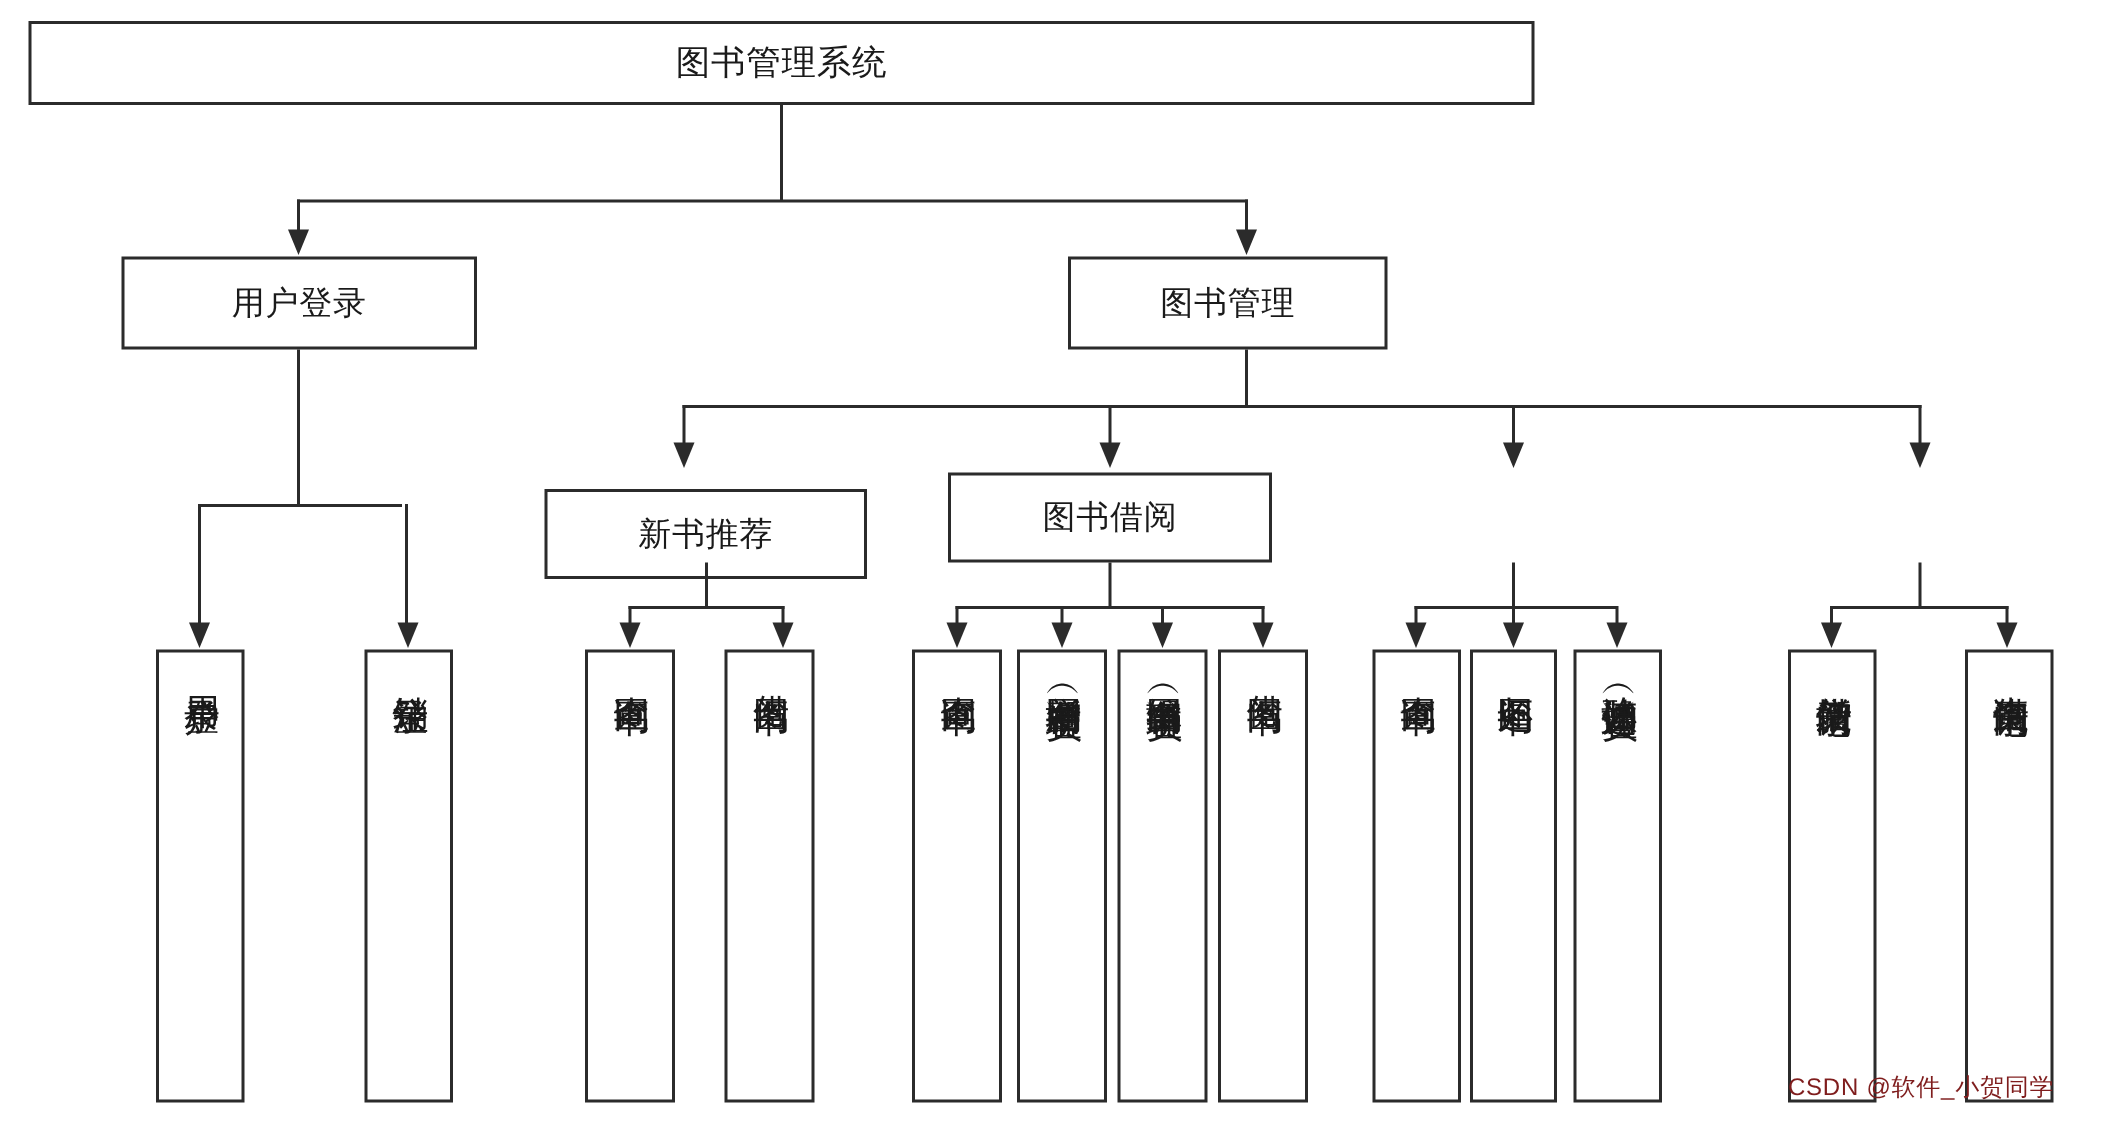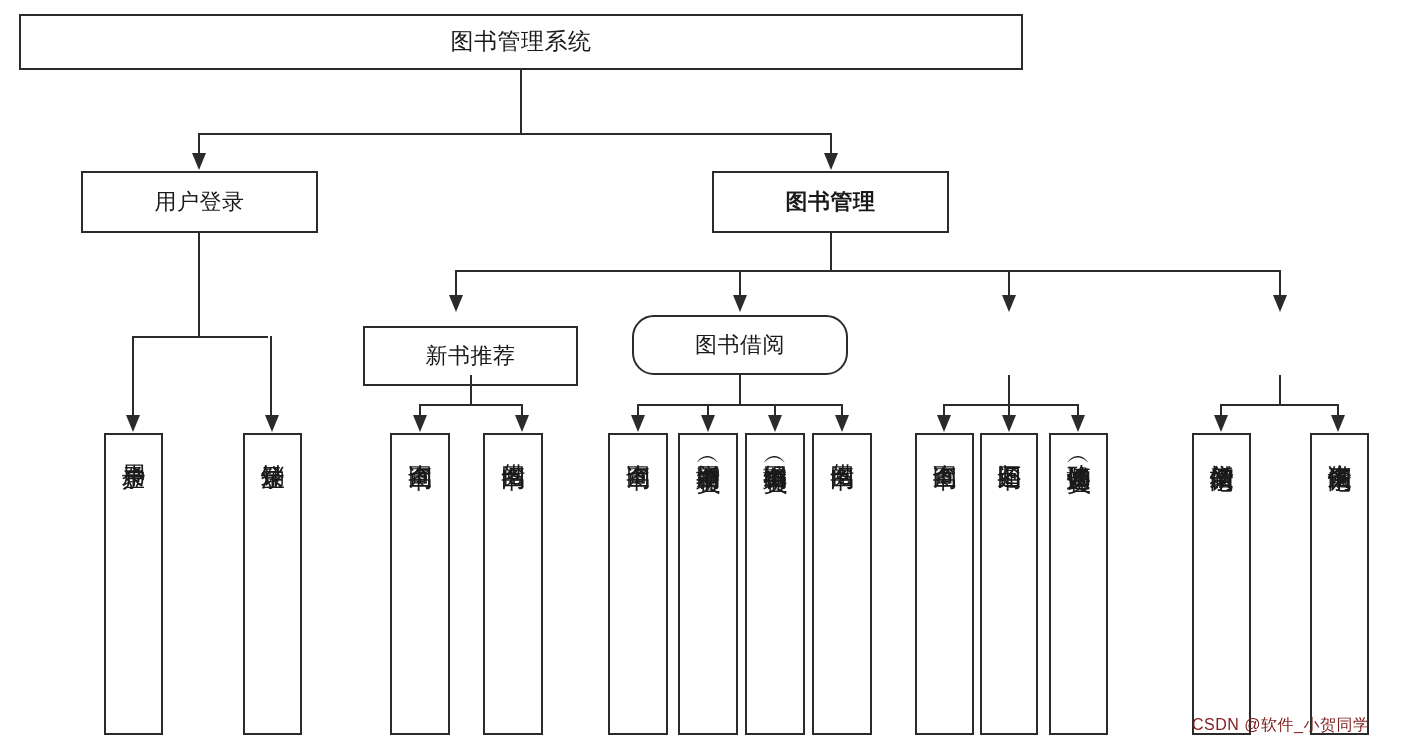--- a/index.html
+++ b/index.html
@@ -90,21 +90,21 @@
   <div class="edge h" style="left:198px;top:133px;width:634px;height:2px;"></div>
 
   <div class="edge v" style="left:198px;top:133px;width:2px;height:23px;"></div>
   <div class="arrow" style="left:192px;top:153px;"></div>
   <div class="edge v" style="left:830px;top:133px;width:2px;height:23px;"></div>
   <div class="arrow" style="left:824px;top:153px;"></div>
 
   <div class="node h" style="left:81px;top:171px;width:237px;height:62px;">
     <span class="lbl">用户登录</span>
   </div>
-  <div class="node h" style="left:712px;top:171px;width:237px;height:62px;font-weight:bold;">
+  <div class="node h" style="left:712px;top:171px;width:213px;height:62px;">
     <span class="lbl">图书管理</span>
   </div>
 
   <div class="edge v" style="left:198px;top:233px;width:2px;height:104px;"></div>
   <div class="edge h" style="left:132px;top:336px;width:136px;height:2px;"></div>
   <div class="edge v" style="left:132px;top:336px;width:2px;height:82px;"></div>
   <div class="arrow" style="left:126px;top:415px;"></div>
   <div class="edge v" style="left:270px;top:336px;width:2px;height:82px;"></div>
   <div class="arrow" style="left:265px;top:415px;"></div>
 
@@ -115,21 +115,21 @@
   <div class="edge v" style="left:739px;top:270px;width:2px;height:27px;"></div>
   <div class="arrow" style="left:733px;top:295px;"></div>
   <div class="edge v" style="left:1008px;top:270px;width:2px;height:27px;"></div>
   <div class="arrow" style="left:1002px;top:295px;"></div>
   <div class="edge v" style="left:1279px;top:270px;width:2px;height:27px;"></div>
   <div class="arrow" style="left:1273px;top:295px;"></div>
 
   <div class="node h" style="left:363px;top:326px;width:215px;height:60px;">
     <span class="lbl">新书推荐</span>
   </div>
-  <div class="node h" style="left:632px;top:315px;width:216px;height:60px;border-radius:22px;">
+  <div class="node h" style="left:632px;top:315px;width:216px;height:60px;">
     <span class="lbl">图书借阅</span>
   </div>
 
   <div class="edge v" style="left:470px;top:375px;width:2px;height:30px;"></div>
   <div class="edge h" style="left:419px;top:404px;width:104px;height:2px;"></div>
   <div class="edge v" style="left:419px;top:404px;width:2px;height:14px;"></div>
   <div class="arrow" style="left:413px;top:415px;"></div>
   <div class="edge v" style="left:521px;top:404px;width:2px;height:14px;"></div>
   <div class="arrow" style="left:515px;top:415px;"></div>
 

